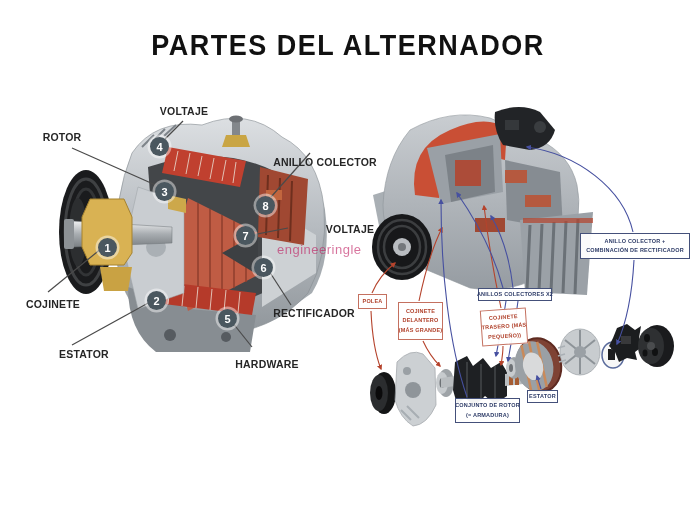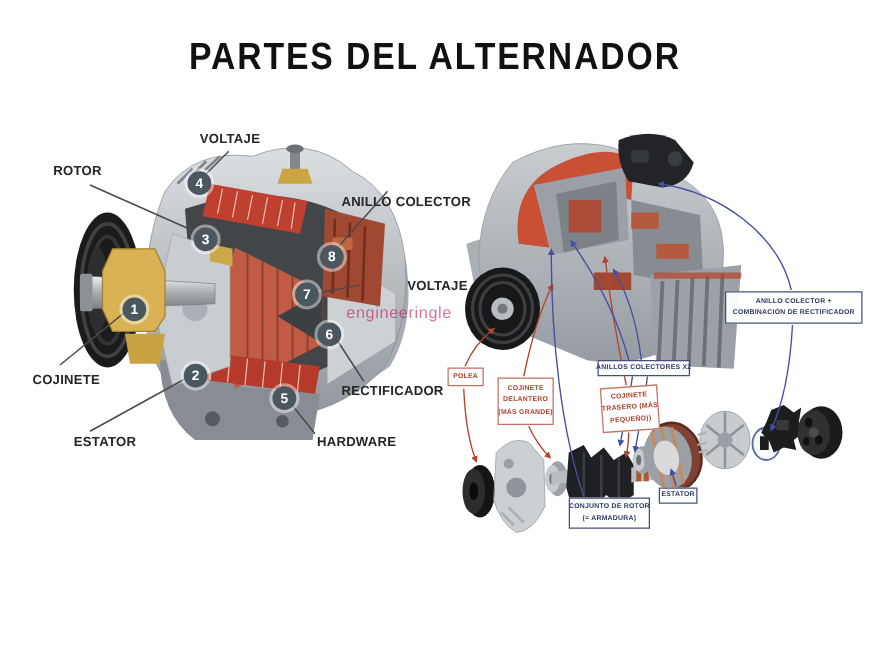--- a/index.html
+++ b/index.html
@@ -119,21 +119,21 @@
       </g>
     </svg>
 
     <div class="lbl" style="left:114px;top:10px;width:100px;">VOLTAJE</div>
     <div class="lbl" style="left:-8px;top:36px;width:100px;">ROTOR</div>
     <div class="lbl" style="left:250px;top:44px;width:110px;margin-top:17px;">ANILLO COLECTOR</div>
     <div class="lbl lbl2" style="left:246px;top:127px;width:120px;padding-left:24px;">VOLTAJE</div>
     <div class="lbl" style="left:-17px;top:203px;width:100px;">COJINETE</div>
     <div class="lbl" style="left:14px;top:253px;width:100px;">ESTATOR</div>
     <div class="lbl" style="left:244px;top:212px;width:100px;">RECTIFICADOR</div>
-    <div class="lbl" style="left:197px;top:253px;width:100px;text-align:right;">HARDWARE</div>
+    <div class="lbl" style="left:197px;top:263px;width:100px;">HARDWARE</div>
 
     <div class="badge" style="left:78px;top:143px;">1</div>
     <div class="badge" style="left:127px;top:196px;">2</div>
     <div class="badge" style="left:135px;top:87px;">3</div>
     <div class="badge" style="left:130px;top:42px;">4</div>
     <div class="badge" style="left:198px;top:214px;">5</div>
     <div class="badge" style="left:234px;top:163px;">6</div>
     <div class="badge" style="left:216px;top:131px;">7</div>
     <div class="badge" style="left:236px;top:101px;">8</div>
   </div>

